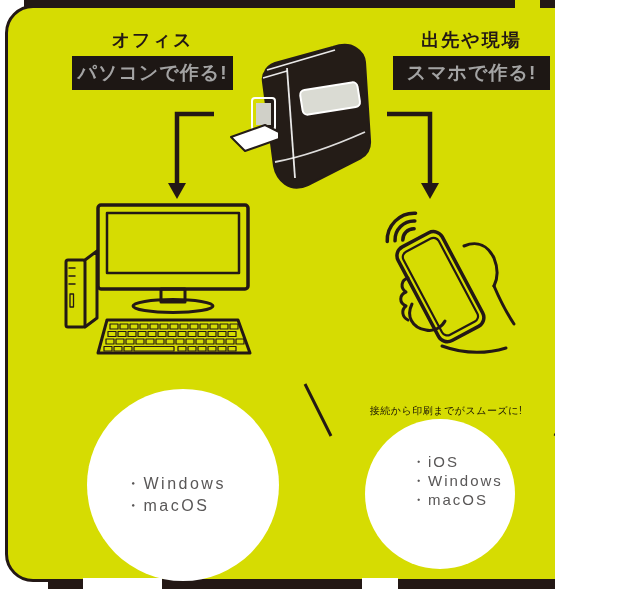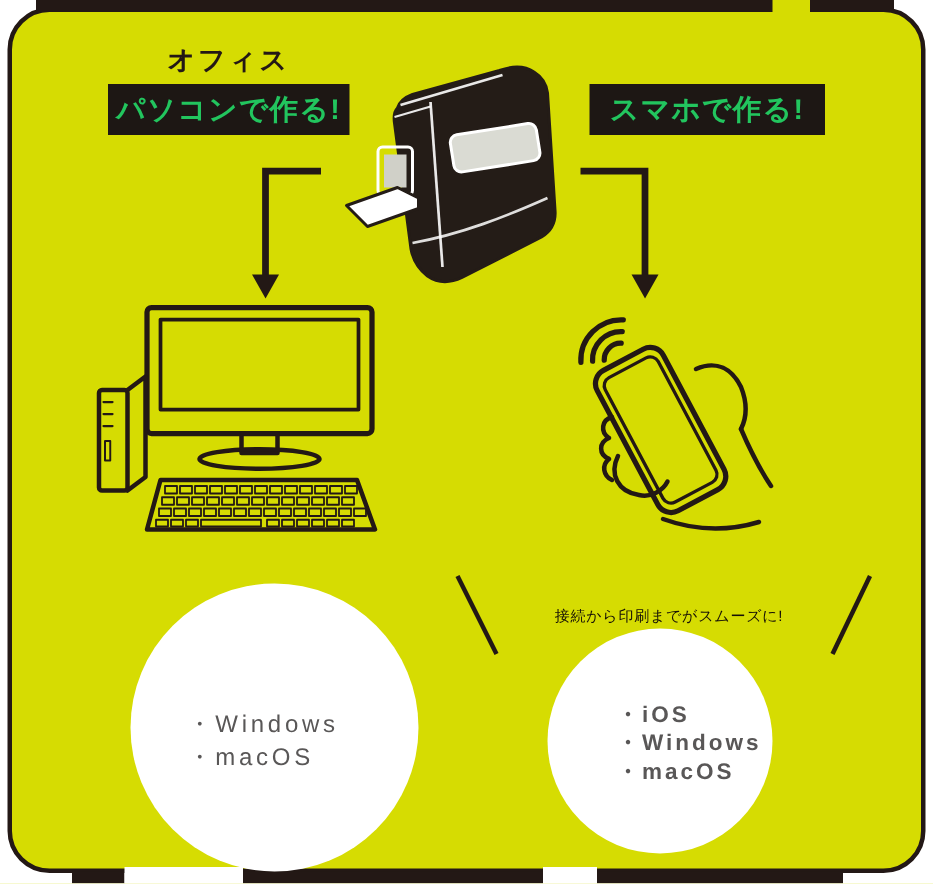--- a/index.html
+++ b/index.html
@@ -1,39 +1,39 @@
 <!DOCTYPE html>
 <html><head>
 <meta charset="utf-8">
 <style>
   html,body{margin:0;padding:0;background:#ffffff;}
-  #canvas{position:relative;width:622px;height:589px;background:#ffffff;overflow:hidden;
+  #canvas{position:relative;width:555px;height:589px;background:#ffffff;overflow:hidden;
           font-family:"Liberation Sans","DejaVu Sans",sans-serif;}
   .frame{position:absolute;left:5px;top:5px;width:612px;height:577px;box-sizing:border-box;
          background:#d6dc02;border:3px solid #231815;border-radius:28px;}
   .top-bar{position:absolute;left:24px;top:0;width:572px;height:8px;background:#231815;z-index:2;}
   .top-notch{position:absolute;left:515px;top:0;width:25px;height:13px;background:#d6dc02;z-index:3;}
   .bbar{position:absolute;bottom:0;height:8px;background:#231815;z-index:2;}
   .bgap{position:absolute;bottom:0;height:11px;background:#ffffff;z-index:2;}
   .loc{position:absolute;top:28px;text-align:center;font-size:18px;font-weight:600;
        letter-spacing:2px;color:#231815;z-index:5;}
-  .badge{position:absolute;top:56px;height:34px;background:#1d1714;color:#22c55e;
+  .badge{position:absolute;top:56px;height:34px;background:#1d1714;color:#a3a3a3;
          display:flex;align-items:center;justify-content:center;font-size:19px;font-weight:bold;
          letter-spacing:1px;z-index:5;}
   .illus{position:absolute;z-index:5;}
   .circle{position:absolute;background:#ffffff;border-radius:50%;z-index:4;}
   .usb-title{position:absolute;top:50px;left:0;right:18px;text-align:center;
              font-size:24px;font-weight:bold;color:#1a1411;letter-spacing:1px;}
   .usb-list{position:absolute;top:84px;left:38px;color:#595757;font-size:16px;
             letter-spacing:2.5px;line-height:22px;white-space:nowrap;}
   .bt-title{position:absolute;top:14px;left:-24px;width:220px;text-align:center;
             font-size:21px;font-weight:bold;color:#1a1411;letter-spacing:0.5px;white-space:nowrap;}
   .bt-sup{font-size:11px;position:relative;top:-8px;font-weight:bold;}
-  .bt-list{position:absolute;top:48px;left:46px;color:#595757;font-size:15px;
-           letter-spacing:2px;line-height:19px;white-space:nowrap;font-weight:bold;}
+  .bt-list{position:absolute;top:33px;left:46px;color:#595757;font-size:15px;
+           letter-spacing:2px;line-height:19px;white-space:nowrap;}
   .co1{position:absolute;left:451px;top:381px;transform:translateX(-50%);font-size:16.5px;
        font-weight:bold;color:#161006;white-space:nowrap;letter-spacing:0.5px;z-index:5;}
   .co2{position:absolute;left:446px;top:404px;transform:translateX(-50%);font-size:10px;
        font-weight:normal;color:#161006;white-space:nowrap;letter-spacing:0.5px;z-index:5;}
   svg{display:block;}
   #overlay{position:absolute;left:0;top:0;z-index:4;pointer-events:none;}
 </style>
 </head>
 <body>
 
@@ -44,20 +44,21 @@
   <div class="top-notch"></div>
 
   <div class="bbar" style="left:48px;width:35px;"></div>
   <div class="bgap" style="left:83px;width:79px;"></div>
   <div class="bbar" style="left:162px;width:200px;"></div>
   <div class="bgap" style="left:362px;width:36px;"></div>
   <div class="bbar" style="left:398px;width:164px;"></div>
 
   <div class="loc" style="left:72px;width:161px;">オフィス</div>
   <div class="badge" style="left:72px;width:161px;">パソコンで作る!</div>
+  <div class="loc" style="left:393px;width:157px;">出先や現場</div>
   <div class="badge" style="left:393px;width:157px;">スマホで作る!</div>
 
   <svg class="illus" style="left:213px;top:40px;" width="172" height="152" viewBox="0 0 172 152">
     <path d="M52,32 Q54,26 62,23 L120,7 Q134,2 143,8 Q151,13 152,22 L157,100 Q158,112 148,118
              L95,145 Q82,151 72,144 Q63,137 61,126 L50,42 Q49,35 52,32 Z" fill="#241c17" stroke="#241c17" stroke-width="2"></path>
     <path d="M74,28 L82,138" stroke="#ffffff" stroke-width="1.8" fill="none" opacity="0.9"></path>
     <path d="M54,30 L122,10" stroke="#ffffff" stroke-width="1.8" fill="none" opacity="0.9"></path>
     <path d="M50,38 L74,31" stroke="#ffffff" stroke-width="1.5" fill="none" opacity="0.9"></path>
     <path d="M62,122 C95,116 125,104 152,92" stroke="#ffffff" stroke-width="1.8" fill="none" opacity="0.85"></path>
     <g transform="rotate(-9 117 58)">

